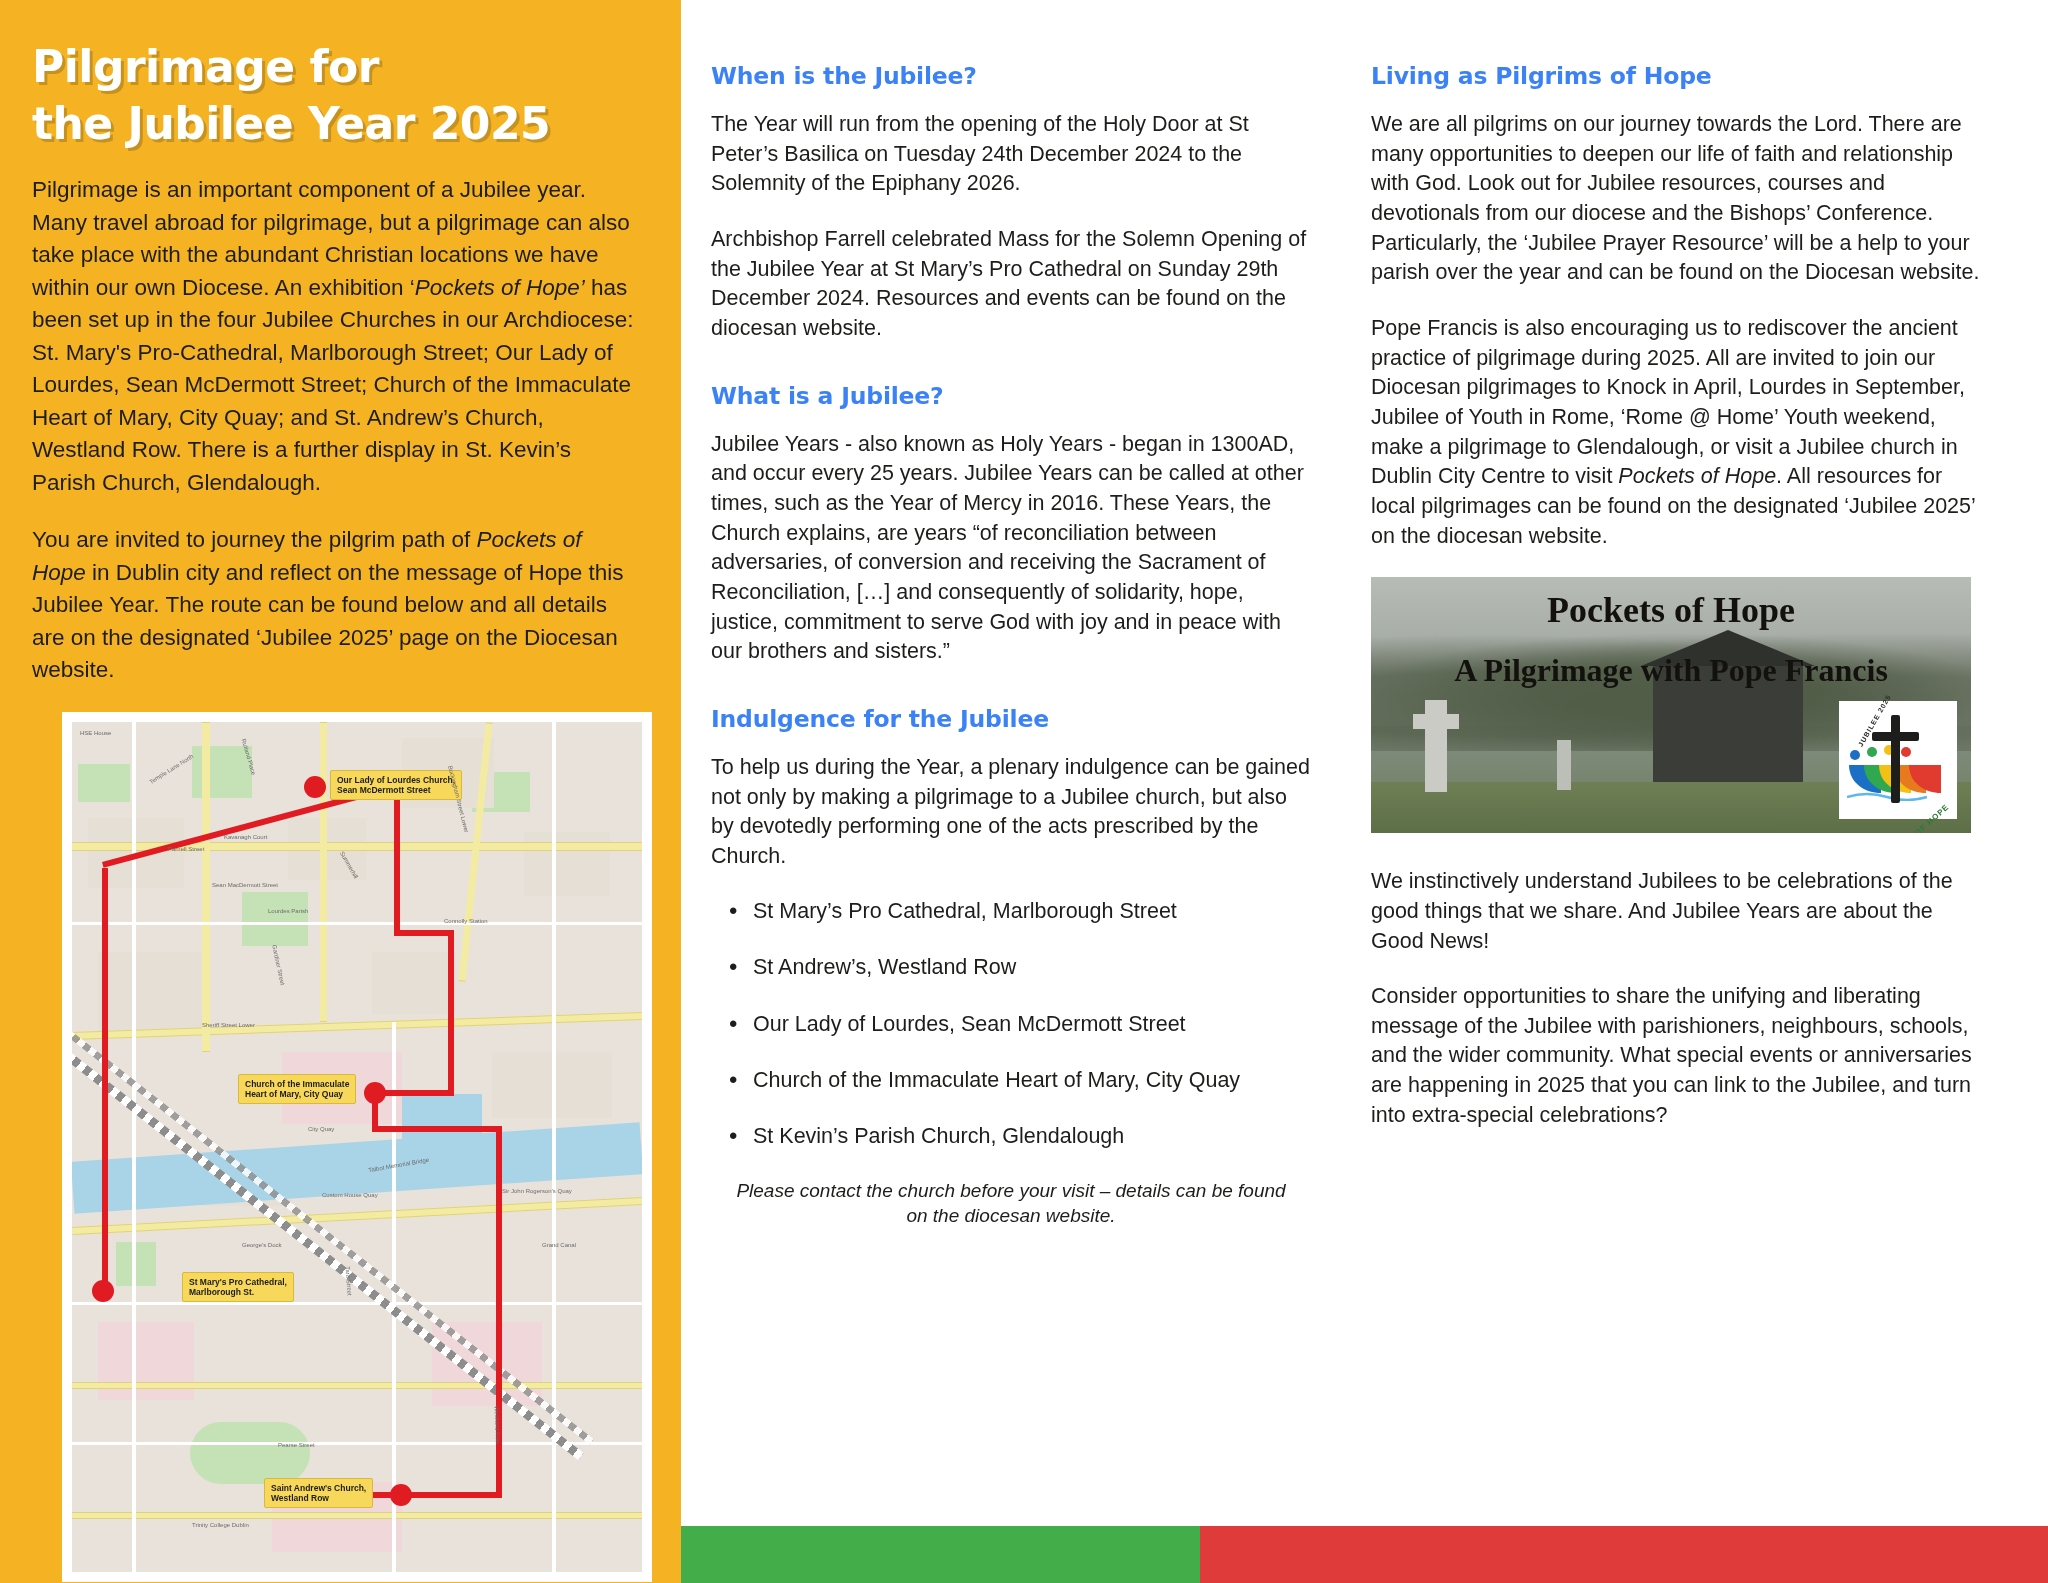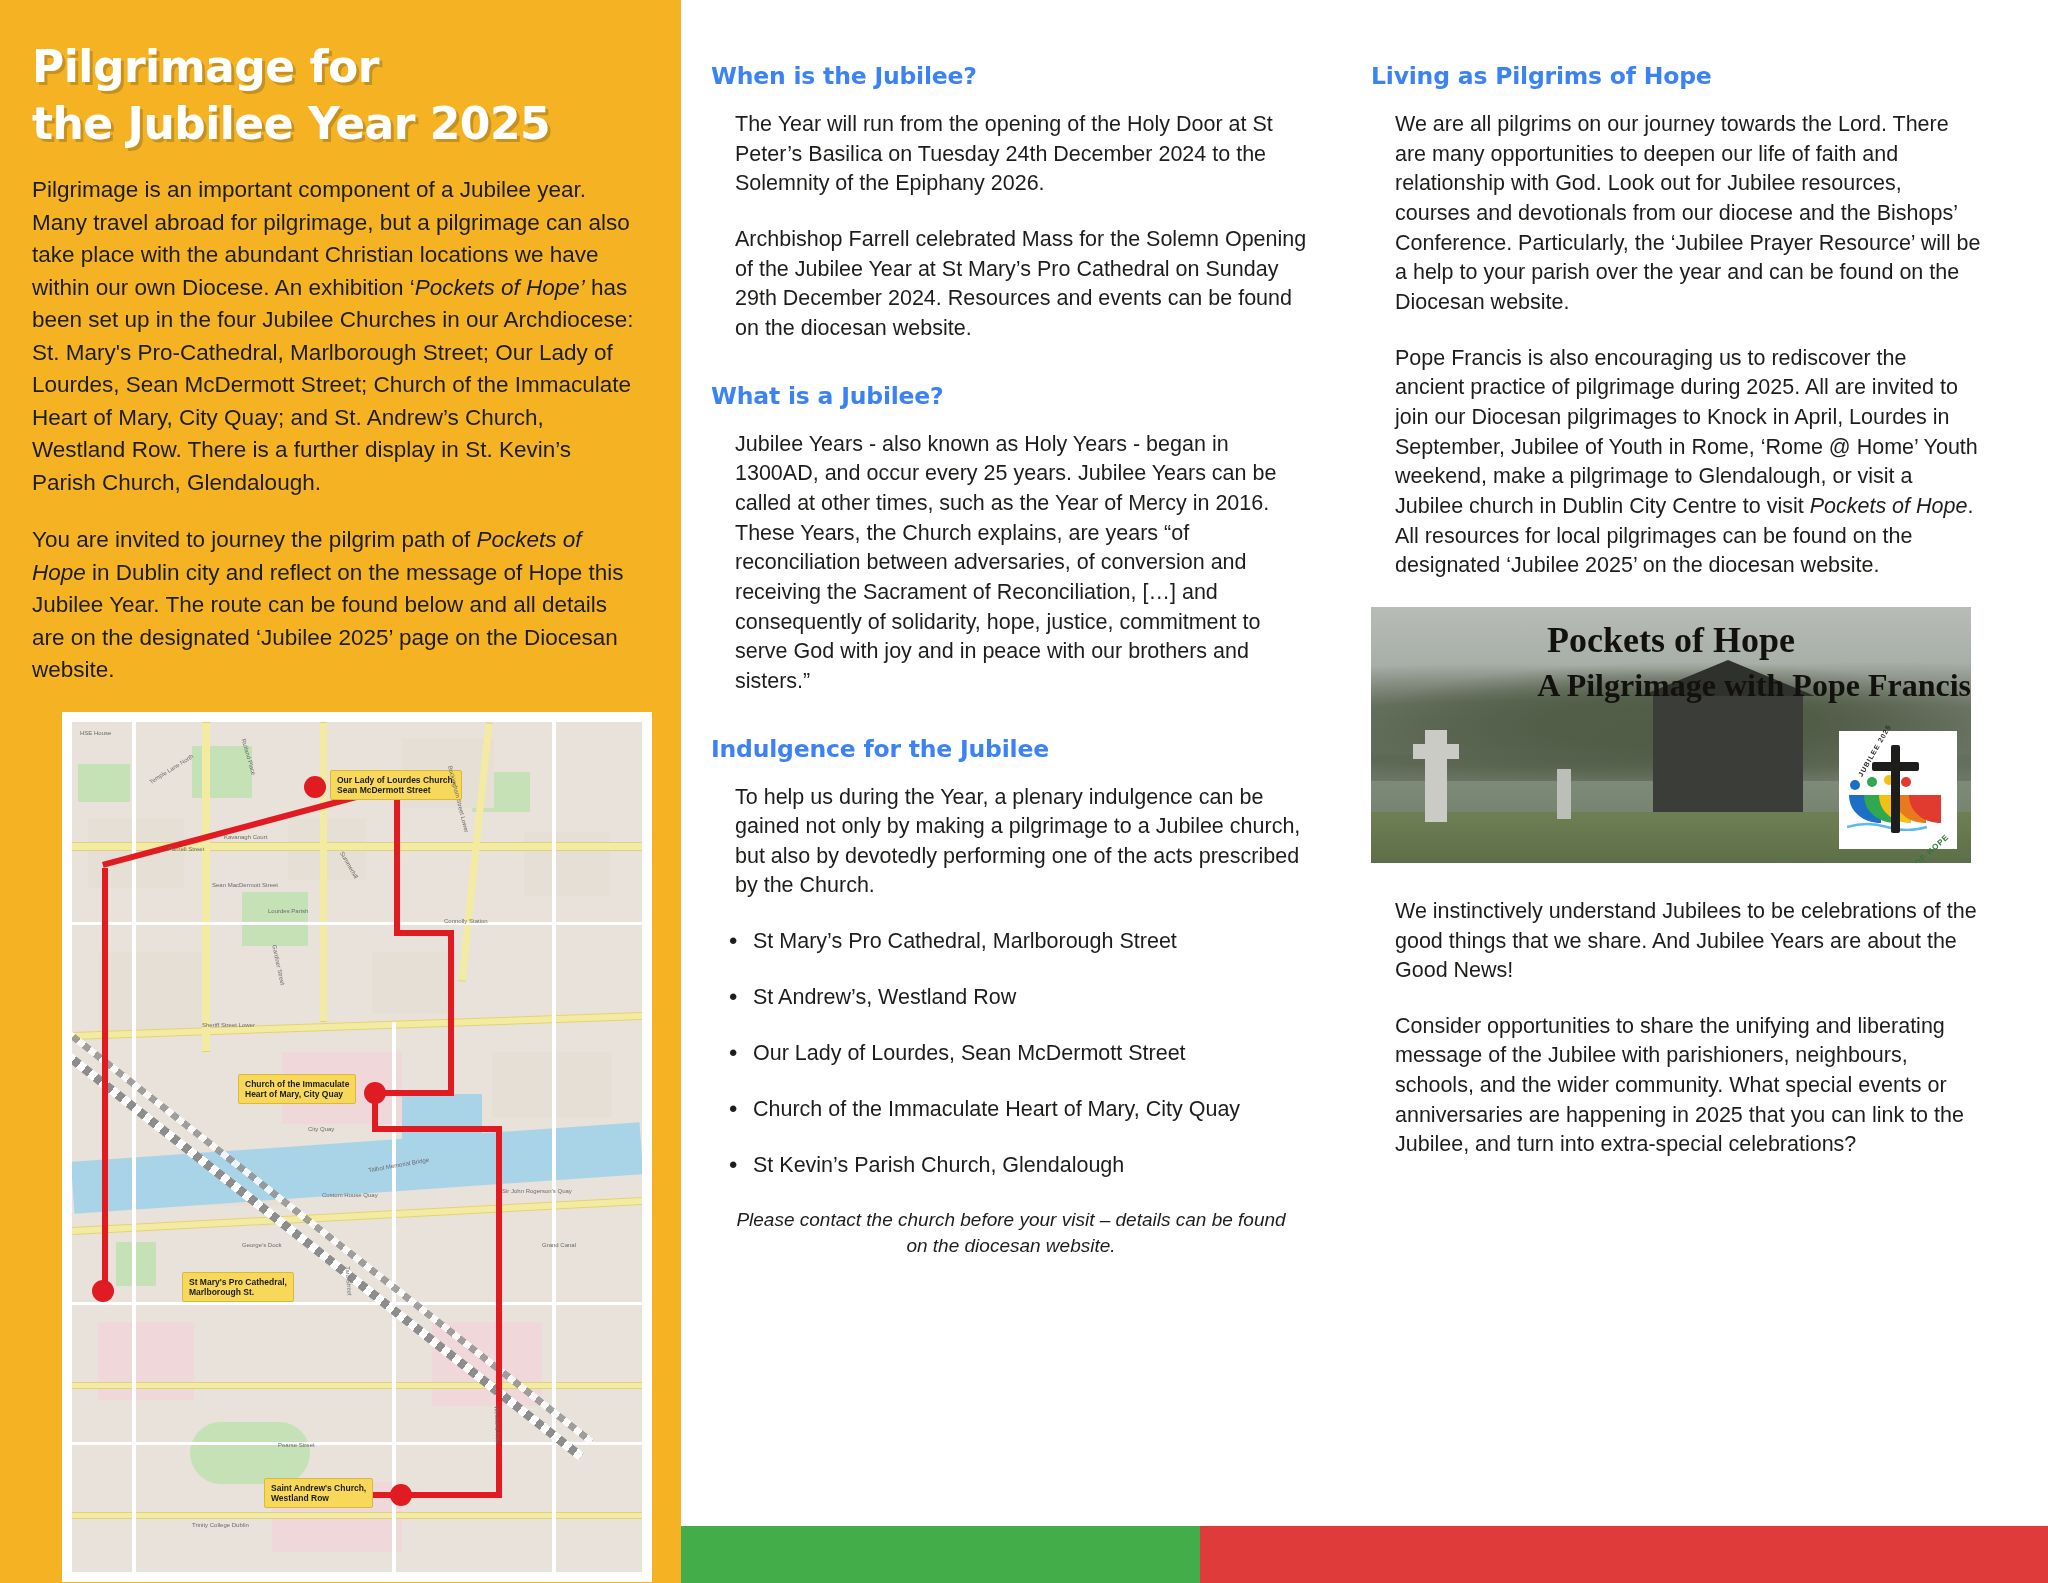--- a/index.html
+++ b/index.html
@@ -121,21 +121,20 @@
     color: #3b82f6;
     margin: 0 0 20px 0;
     letter-spacing: -0.2px;
   }
   h2.sec.gap { margin-top: 38px; }
   .body-p {
     font-size: 21.5px;
     line-height: 1.38;
     color: #1d1d1b;
     margin-bottom: 26px;
-    margin-left: 24px;
   }
   .body-p i { font-style: italic; }
 
   ul.churches {
     list-style: none;
     margin: 0 0 22px 0;
     padding: 0;
   }
   ul.churches li {
     position: relative;
@@ -221,22 +220,22 @@
     position: absolute;
     top: 12px; left: 0; right: 0;
     text-align: center;
     font-family: "Liberation Serif", serif;
     font-weight: bold;
     font-size: 36px;
     color: #13110e;
   }
   .poster-t2 {
     position: absolute;
-    top: 60px; left: 0; right: 0;
-    text-align: right;
+    top: 75px; left: 0; right: 0;
+    text-align: center;
     font-family: "Liberation Serif", serif;
     font-weight: bold;
     font-size: 32px;
     color: #13110e;
   }
   .badge {
     position: absolute;
     right: 14px; bottom: 14px;
     width: 118px; height: 118px;
     background: #ffffff;

